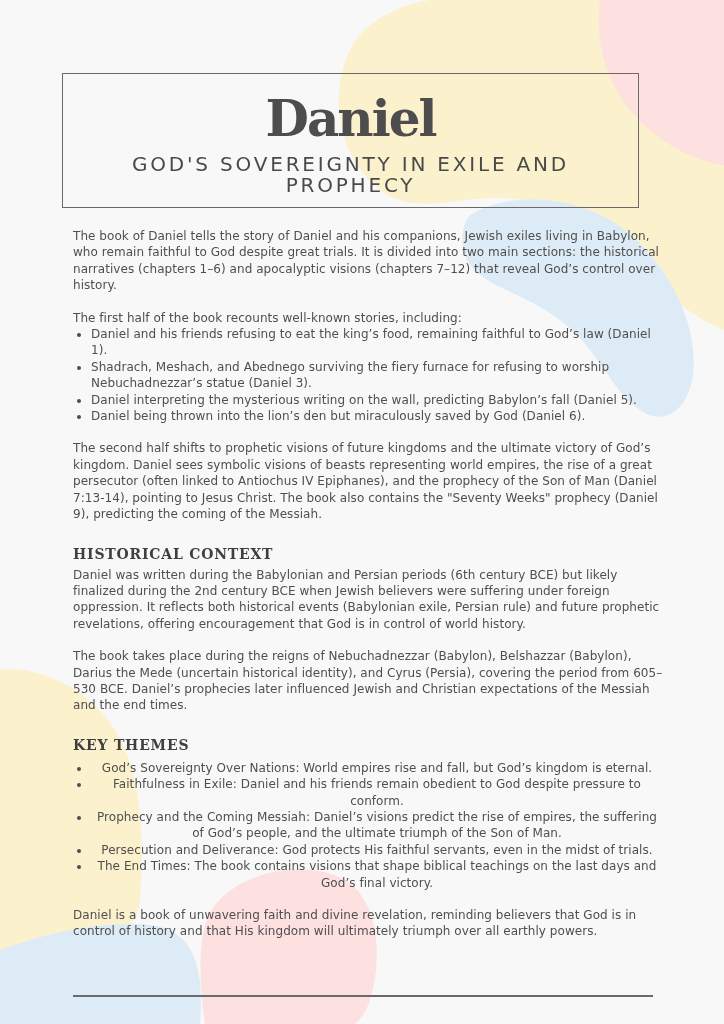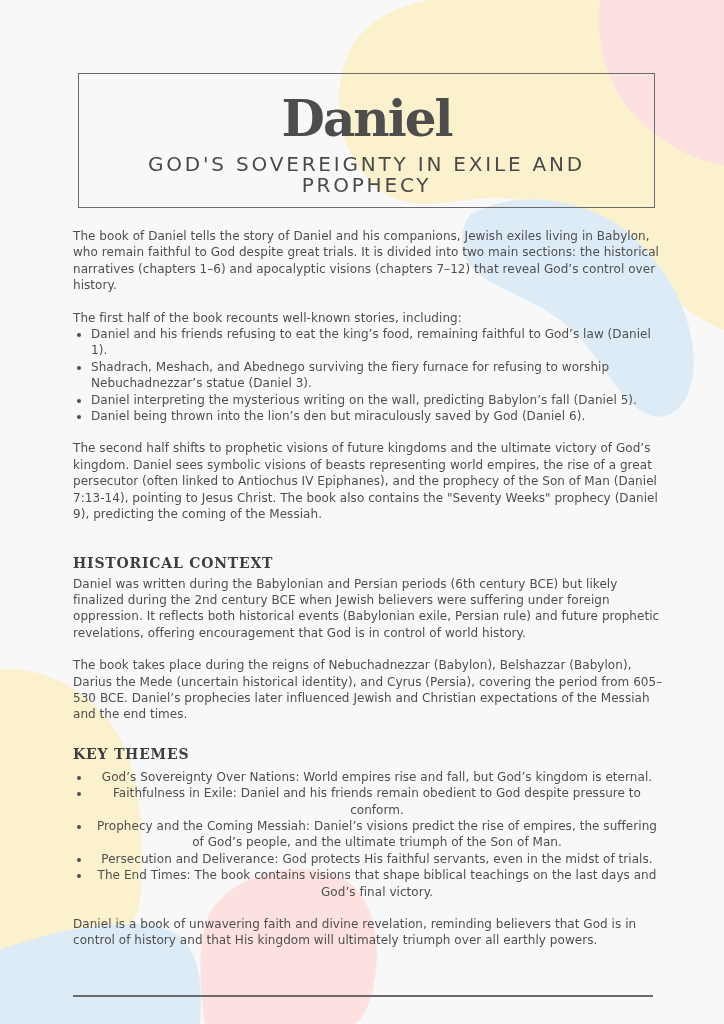--- a/index.html
+++ b/index.html
@@ -6,21 +6,21 @@
   body {
     width: 724px; height: 1024px; overflow: hidden; position: relative;
     background: #f8f8f8;
     font-family: "DejaVu Sans", sans-serif;
     color: #4a4a4a;
   }
   .blob { position: absolute; z-index: 0; }
   .page { position: absolute; left: 0; top: 0; width: 724px; height: 1024px; z-index: 1; }
 
   .title-box {
-    position: absolute; left: 78px; top: 73px; width: 577px; height: 135px;
+    position: absolute; left: 62px; top: 73px; width: 577px; height: 135px;
     border: 1.5px solid #6a6a6a; box-sizing: border-box;
     text-align: center;
   }
   .title {
     font-family: "DejaVu Serif", serif; font-weight: bold;
     font-size: 50px; color: #4d4d4d; letter-spacing: -2px;
     margin-top: 16px; line-height: 58px;
   }
   .subtitle {
     font-family: "DejaVu Sans", sans-serif; font-size: 20px;
@@ -32,21 +32,21 @@
     font-family: "DejaVu Serif", serif; font-weight: bold; font-size: 14px;
     letter-spacing: 0.8px; color: #3f3f3f; margin: 0 0 4px 0; line-height: 18px;
   }
   p, li {
     font-size: 12px; line-height: 16.4px; color: #4f4f4f; margin: 0;
     letter-spacing: 0.05px;
   }
   p.gap { margin-top: 16px; }
   ul { margin: 0; padding-left: 18px; }
   li { padding-left: 0; }
-  .sec2 { margin-top: 31px; }
+  .sec2 { margin-top: 22px; }
   .sec3 { margin-top: 22px; }
   .sec3 ul { margin-top: 6px; text-align: center; }
   .footer-rule {
     position: absolute; left: 73px; top: 995px; width: 580px; height: 0;
     border-top: 2px solid #6a6a6a;
   }
 </style>
 </head>
 <body>
 

